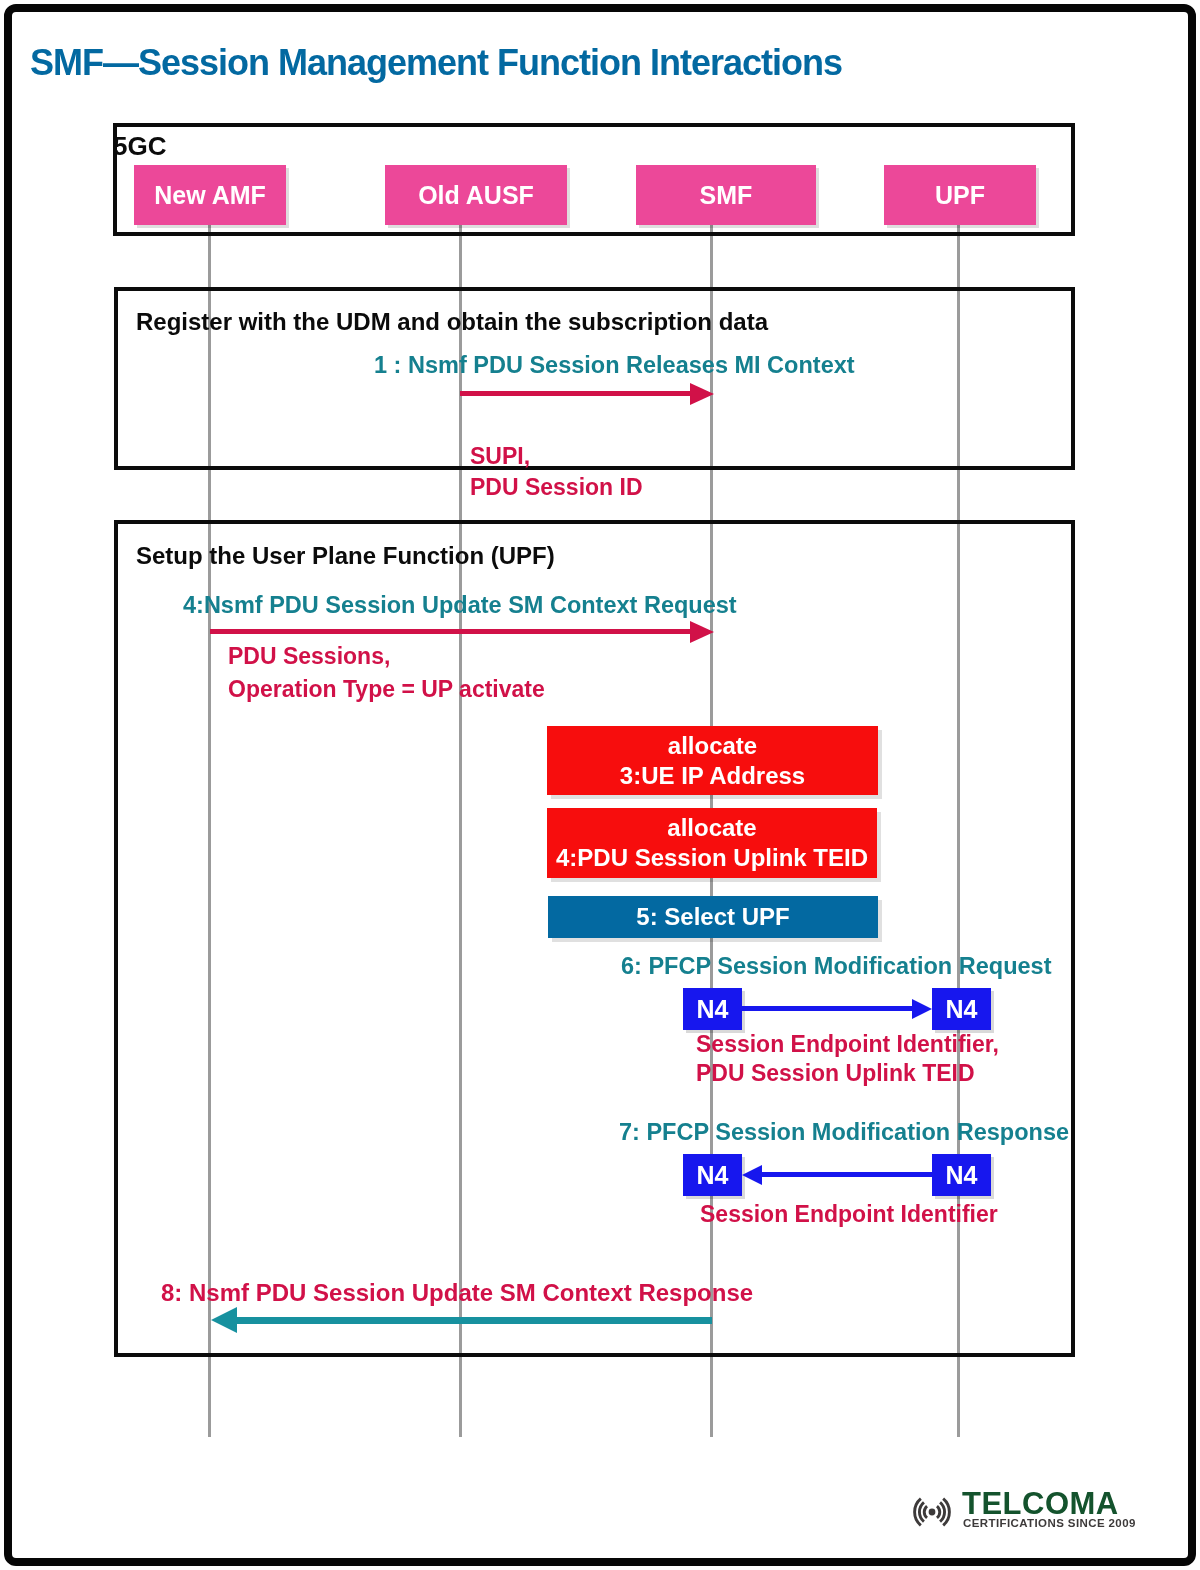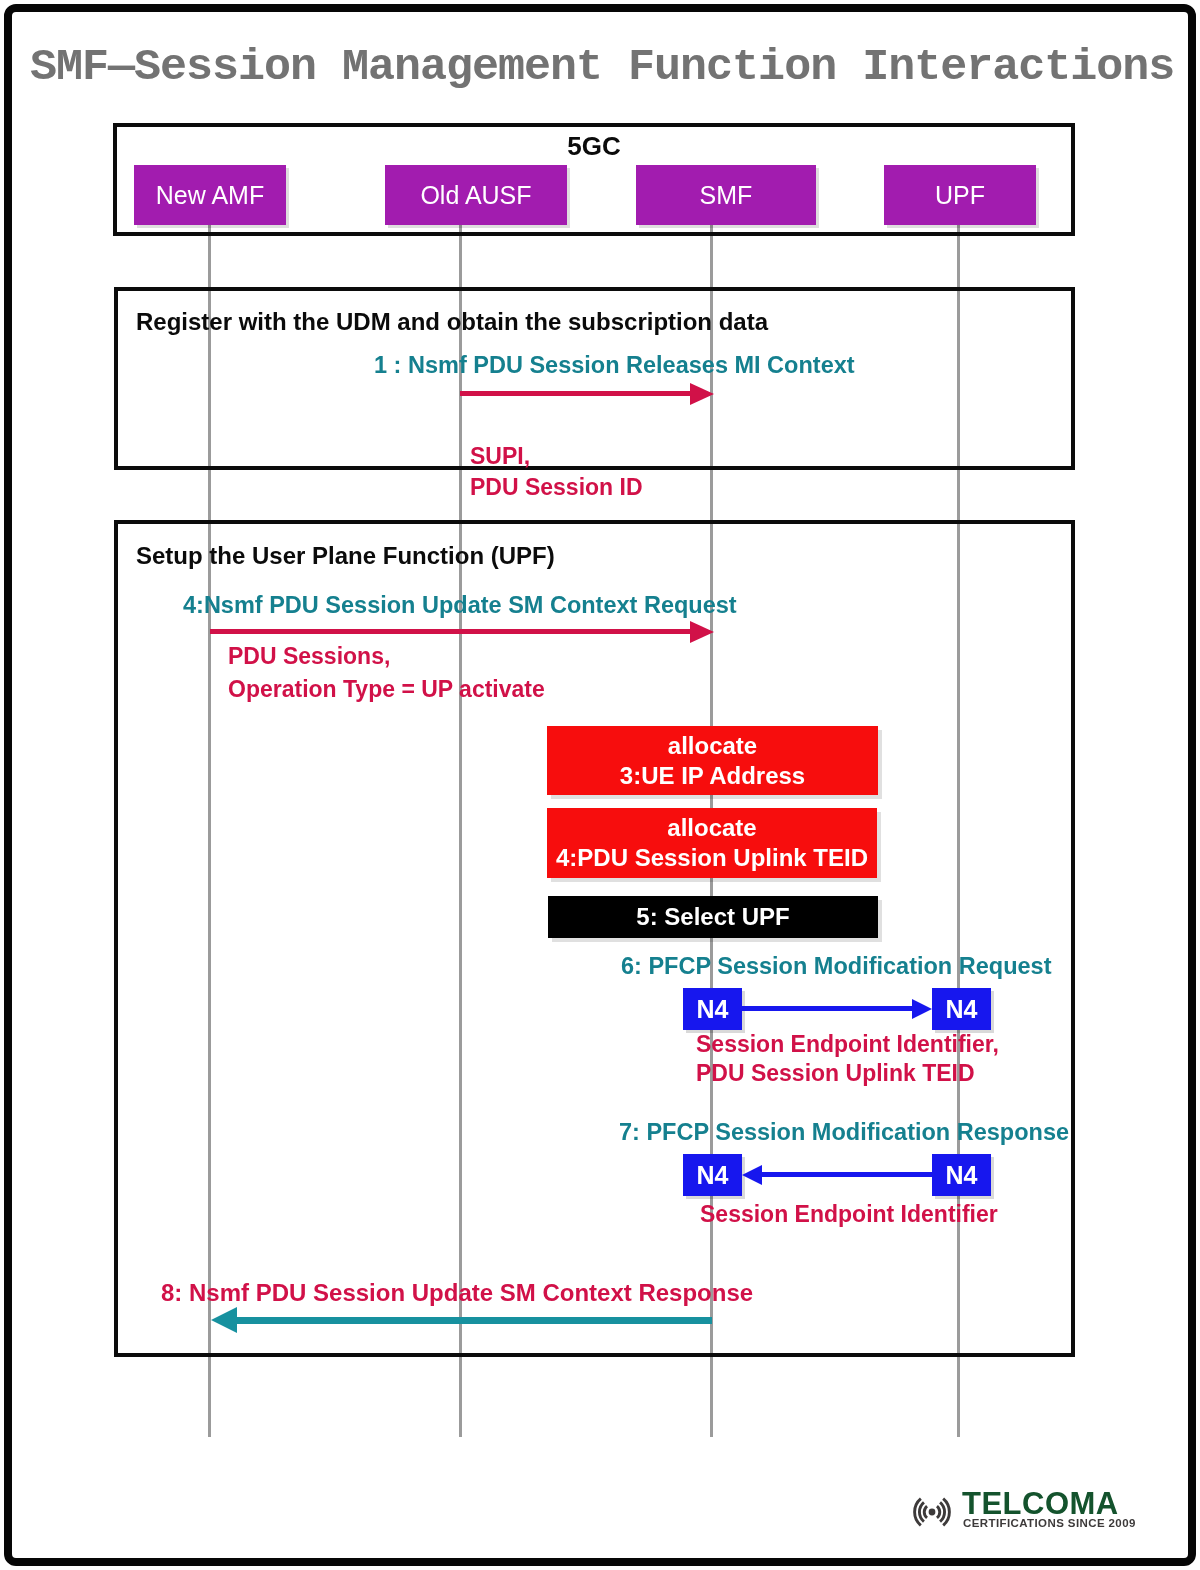--- a/index.html
+++ b/index.html
@@ -8,39 +8,38 @@
   .page {
     position:relative; width:1200px; height:1570px; background:#ffffff;
     overflow:hidden;
   }
   .page-border {
     position:absolute; inset:4px; border:8px solid #060606; border-radius:12px;
     pointer-events:none; z-index:50;
   }
   .title {
     position:absolute; left:30px; top:42px; width:1150px;
-    font-size:45px; font-weight:700; color:#737373; letter-spacing:-1px;
+    font-size:36px; font-weight:700; color:#0369a1; letter-spacing:-1px;
     white-space:nowrap;
-    font-family:Liberation Mono, monospace;
   }
   .lifeline {
     position:absolute; top:225px; height:1212px; width:3px; background:#9b9b9b;
   }
   .sysbox {
     position:absolute; left:113px; top:123px; width:962px; height:113px;
     border:4px solid #0b0b0b; background:transparent;
   }
   .syslabel {
-    position:absolute; left:113px; top:131px; width:962px; text-align:center;
+    position:absolute; left:113px; top:131px; width:962px; 
     font-size:26px; font-weight:700; color:#0b0b0b;
   }
   .actor {
     position:absolute; top:165px; height:60px; display:flex; align-items:center;
-    justify-content:center; background:#a21caf; color:#ffffff; font-size:25px;
-    font-weight:400; box-shadow:3px 3px 0 rgba(0,0,0,0.13);
+    justify-content:center; background:#ec4899; color:#ffffff; font-size:25px;
+    font-weight:700; box-shadow:3px 3px 0 rgba(0,0,0,0.13);
   }
   .frame {
     position:absolute; left:114px; width:961px; border:4px solid #0b0b0b;
     background:transparent;
   }
   .frame-label {
     position:absolute; font-size:24px; font-weight:700; color:#0b0b0b;
     white-space:nowrap;
   }
   .msg-teal { position:absolute; font-size:23.5px; font-weight:700; color:#15808F; white-space:nowrap; }
@@ -54,21 +53,21 @@
   .head.right-crimson { border-top:11px solid transparent; border-bottom:11px solid transparent; border-left:24px solid #D11148; }
   .head.right-blue { border-top:10px solid transparent; border-bottom:10px solid transparent; border-left:20px solid #1717EE; }
   .head.left-blue { border-top:10px solid transparent; border-bottom:10px solid transparent; border-right:20px solid #1717EE; }
   .head.left-teal { border-top:13px solid transparent; border-bottom:13px solid transparent; border-right:26px solid #17919F; }
   .action-red {
     position:absolute; background:#F70D0D; color:#ffffff; font-size:24px; font-weight:700;
     display:flex; flex-direction:column; align-items:center; justify-content:center;
     text-align:center; line-height:30px; box-shadow:4px 4px 0 rgba(0,0,0,0.12);
   }
   .action-crimson {
-    position:absolute; background:#000000; color:#ffffff; font-size:24px; font-weight:700;
+    position:absolute; background:#0369a1; color:#ffffff; font-size:24px; font-weight:700;
     display:flex; align-items:center; justify-content:center; text-align:center;
     box-shadow:4px 4px 0 rgba(0,0,0,0.12);
   }
   .n4box {
     position:absolute; width:59px; height:42px; background:#1717EE; color:#ffffff;
     font-size:25px; font-weight:700; display:flex; align-items:center; justify-content:center;
     box-shadow:3px 3px 0 rgba(0,0,0,0.15);
   }
   .logo { position:absolute; left:903px; top:1486px; width:230px; height:56px; color:#3d3a3a; }
   .logo-brand {

